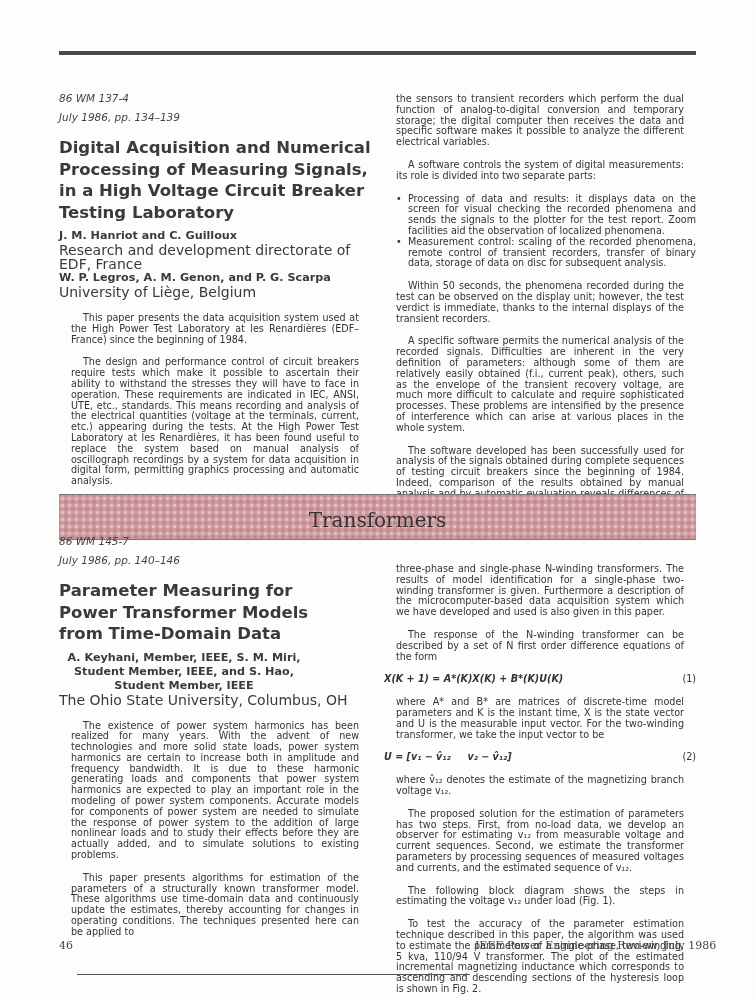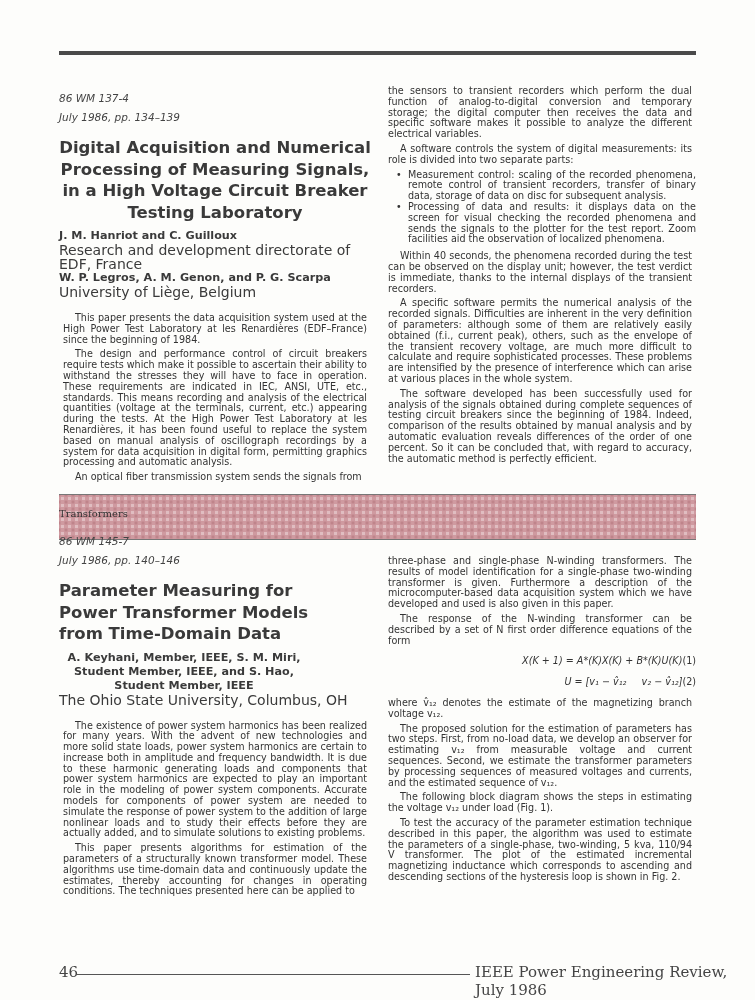--- a/index.html
+++ b/index.html
@@ -1,71 +1,71 @@
 <!DOCTYPE html>
 <html><head>
 <meta charset="utf-8">
 <style>
   html, body { margin: 0; padding: 0; background: #fdfdfb; }
   body { width: 755px; height: 1000px; position: relative; overflow: hidden;
          font-family: "DejaVu Sans", sans-serif; color: #333; }
   .top-rule { position: absolute; left: 59px; top: 51px; width: 637px; height: 4px; background: #4a4a4a; }
   .col { position: absolute; font-size: 9.6px; line-height: 10.8px; text-align: justify; }
-  .col p { margin: 4px; text-indent: 12px; }
+  .col p { margin: 12px; text-indent: 12px; }
   .col p.noind { text-indent: 0; }
   .ref { font-style: italic; font-size: 10.5px; line-height: 12px; color: #444; margin-top: 7px; }
   .title { font-weight: bold; font-size: 16.5px; line-height: 21.5px; color: #3a3a3a; margin: 14px 0 6px 0; }
   .authors { font-weight: bold; font-size: 11.2px; line-height: 14px; color: #3a3a3a; }
   .affil { font-size: 14px; line-height: 14px; color: #3a3a3a; }
   .abstract { margin-top: 14px; }
   ul.bullets { margin: 4px 0 6px 0; padding-left: 24px; list-style: none; }
   ul.bullets li { position: relative; margin: 0; }
   ul.bullets li::before { content: "\2022"; position: absolute; left: -12px; }
   .band { position: absolute; left: 59px; top: 494px; width: 637px; height: 44px;
           background-color: #cf9aa0;
           background-image: radial-gradient(circle, rgba(255,255,255,0.35) 1.5px, transparent 2px),
                             radial-gradient(circle, rgba(160,90,100,0.35) 1.5px, transparent 2px);
           background-size: 7px 7px, 7px 7px; background-position: 0 0, 3.5px 3.5px;
           border-top: 1px solid #777; border-bottom: 1px solid #777; }
-  .band-title { position: absolute; left: 0; right: 0; top: 13px; text-align: left;
-                font-family: "DejaVu Serif", serif; font-size: 10px; color: #333; }
+  .band-title { position: absolute; left: 0; right: 0; top: 13px; text-align: center;
+                font-family: "DejaVu Serif", serif; font-size: 20px; color: #333; }
   .eq { display: flex; justify-content: space-between; margin: 10px 0 10px 0; font-style: italic; }
-  .eq .body { flex: 1; text-align: right; }
+  .eq .body { flex: 1; text-align: left; font-weight: bold; }
   .eq .num { font-style: normal; }
-  .footer { position: absolute; top: 963px; font-family: "DejaVu Serif", serif; font-size: 15px; color: #444; }
+  .footer { position: absolute; top: 939px; font-family: "DejaVu Serif", serif; font-size: 11px; color: #444; }
   .footer-rule { position: absolute; top: 974px; height: 1px; background: #555; }
 </style>
 </head>
 <body>
 
 <div class="top-rule"></div>
 
 <div class="col" style="left:59px; top:85px; width:312px;">
   <div class="ref">86 WM 137-4</div>
   <div class="ref">July 1986, pp. 134–139</div>
-  <div class="title" style="text-align:center;">Digital Acquisition and Numerical Processing of Measuring Signals, in a High Voltage Circuit Breaker Testing Laboratory</div>
+  <div class="title" style="text-align:left;">Digital Acquisition and Numerical Processing of Measuring Signals, in a High Voltage Circuit Breaker Testing Laboratory</div>
   <div class="authors">J. M. Hanriot and C. Guilloux</div>
   <div class="affil" style="text-align:left;">Research and development directorate of EDF, France</div>
   <div class="authors">W. P. Legros, A. M. Genon, and P. G. Scarpa</div>
   <div class="affil">University of Liège, Belgium</div>
   <div class="abstract">
     <p>This paper presents the data acquisition system used at the High Power Test Laboratory at les Renardières (EDF–France) since the beginning of 1984.</p>
     <p>The design and performance control of circuit breakers require tests which make it possible to ascertain their ability to withstand the stresses they will have to face in operation. These requirements are indicated in IEC, ANSI, UTE, etc., standards. This means recording and analysis of the electrical quantities (voltage at the terminals, current, etc.) appearing during the tests. At the High Power Test Laboratory at les Renardières, it has been found useful to replace the system based on manual analysis of oscillograph recordings by a system for data acquisition in digital form, permitting graphics processing and automatic analysis.</p>
     <p>An optical fiber transmission system sends the signals from</p>
   </div>
 </div>
 
 <div class="col" style="left:384px; top:82px; width:312px;">
   <p class="noind">the sensors to transient recorders which perform the dual function of analog-to-digital conversion and temporary storage; the digital computer then receives the data and specific software makes it possible to analyze the different electrical variables.</p>
   <p>A software controls the system of digital measurements: its role is divided into two separate parts:</p>
   <ul class="bullets">
+    <li>Processing of data and results: it displays data on the screen for visual checking the recorded phenomena and sends the signals to the plotter for the test report. Zoom facilities aid the observation of localized phenomena.</li>
     <li>Measurement control: scaling of the recorded phenomena, remote control of transient recorders, transfer of binary data, storage of data on disc for subsequent analysis.</li>
-    <li>Processing of data and results: it displays data on the screen for visual checking the recorded phenomena and sends the signals to the plotter for the test report. Zoom facilities aid the observation of localized phenomena.</li>
   </ul>
-  <p>Within 40 seconds, the phenomena recorded during the test can be observed on the display unit; however, the test verdict is immediate, thanks to the internal displays of the transient recorders.</p>
+  <p>Within 50 seconds, the phenomena recorded during the test can be observed on the display unit; however, the test verdict is immediate, thanks to the internal displays of the transient recorders.</p>
   <p>A specific software permits the numerical analysis of the recorded signals. Difficulties are inherent in the very definition of parameters: although some of them are relatively easily obtained (f.i., current peak), others, such as the envelope of the transient recovery voltage, are much more difficult to calculate and require sophisticated processes. These problems are intensified by the presence of interference which can arise at various places in the whole system.</p>
   <p>The software developed has been successfully used for analysis of the signals obtained during complete sequences of testing circuit breakers since the beginning of 1984. Indeed, comparison of the results obtained by manual analysis and by automatic evaluation reveals differences of the order of one percent. So it can be concluded that, with regard to accuracy, the automatic method is perfectly efficient.</p>
 </div>
 
 <div class="band">
   <div class="band-title">Transformers</div>
 </div>
 
 <div class="col" style="left:59px; top:528px; width:312px;">
   <div class="ref">86 WM 145-7</div>
@@ -79,20 +79,21 @@
   </div>
 </div>
 
 <div class="col" style="left:384px; top:552px; width:312px;">
   <p class="noind">three-phase and single-phase N-winding transformers. The results of model identification for a single-phase two-winding transformer is given. Furthermore a description of the microcomputer-based data acquisition system which we have developed and used is also given in this paper.</p>
   <p>The response of the N-winding transformer can be described by a set of N first order difference equations of the form</p>
   <div class="eq">
     <span class="body">X(K + 1) = A*(K)X(K) + B*(K)U(K)</span>
     <span class="num">(1)</span>
   </div>
+  <p class="noind">where A* and B* are matrices of discrete-time model parameters and K is the instant time, X is the state vector and U is the measurable input vector. For the two-winding transformer, we take the input vector to be</p>
   <div class="eq">
     <span class="body" style="white-space:pre;">U = [v₁ − v̂₁₂     v₂ − v̂₁₂]</span>
     <span class="num">(2)</span>
   </div>
   <p class="noind">where v̂₁₂ denotes the estimate of the magnetizing branch voltage v₁₂.</p>
   <p>The proposed solution for the estimation of parameters has two steps. First, from no-load data, we develop an observer for estimating v₁₂ from measurable voltage and current sequences. Second, we estimate the transformer parameters by processing sequences of measured voltages and currents, and the estimated sequence of v₁₂.</p>
   <p>The following block diagram shows the steps in estimating the voltage v₁₂ under load (Fig. 1).</p>
   <p>To test the accuracy of the parameter estimation technique described in this paper, the algorithm was used to estimate the parameters of a single-phase, two-winding, 5 kva, 110/94 V transformer. The plot of the estimated incremental magnetizing inductance which corresponds to ascending and descending sections of the hysteresis loop is shown in Fig. 2.</p>
 </div>
 

